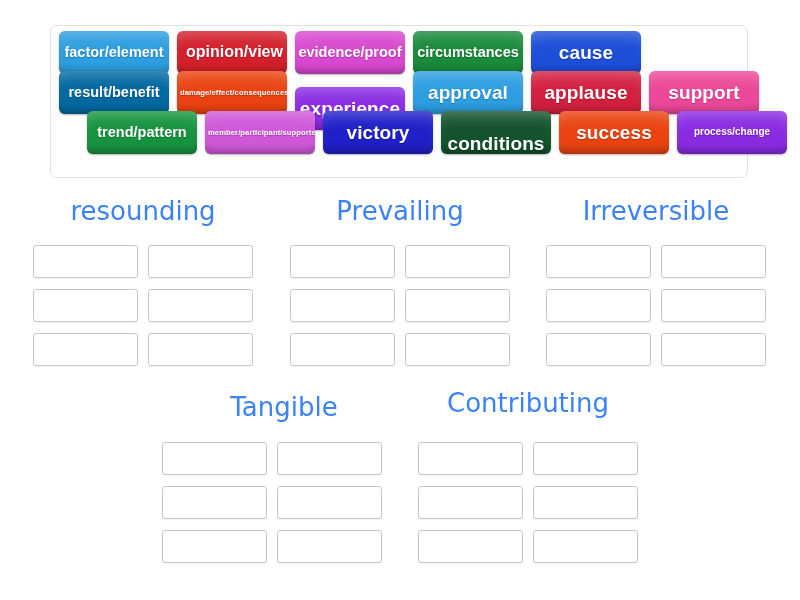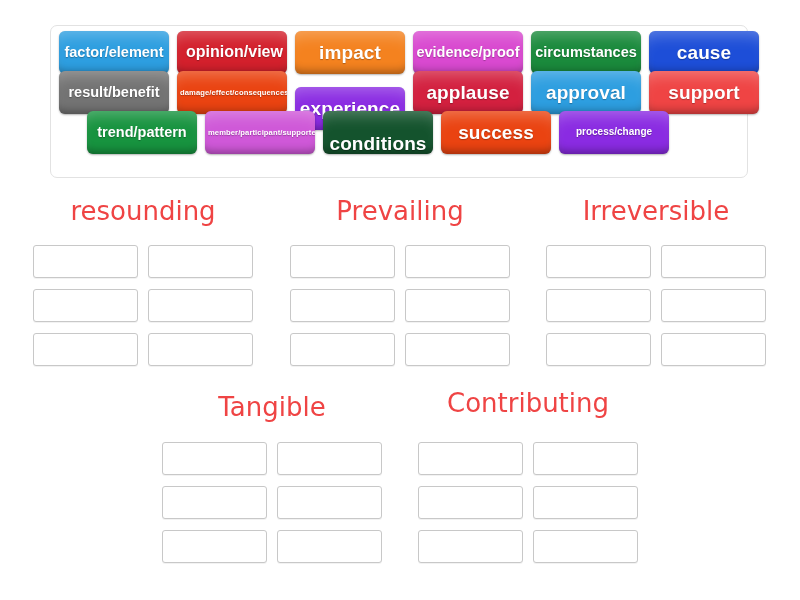--- a/index.html
+++ b/index.html
@@ -68,21 +68,21 @@
   .fs-md  { font-size: 14.5px; }
   .fs-sm  { font-size: 10px; }
   .fs-xs  { font-size: 7.6px; letter-spacing: .1px; }
 
   
   .cat-title {
     position: absolute;
     text-align: center;
     font-size: 26px;
     font-weight: normal;
-    color: #ef4444;
+    color: #3b82f6;
     font-family: "DejaVu Sans", sans-serif;
     white-space: nowrap;
   }
 
   
   .slot {
     position: absolute;
     width: 105px;
     height: 33px;
     box-sizing: border-box;
@@ -98,59 +98,59 @@
 <body>
 
 <div id="tile-tray">
     <div class="tile-row">
       <div class="tile" style="background: rgb(45, 158, 224);">
         <span class="tile-text fs-md">factor/element</span>
       </div>
       <div class="tile" style="background: rgb(211, 32, 44); padding-left: 8px;">
         <span class="tile-text fs-lg">opinion/view</span>
       </div>
-      <div class="tile" style="background: rgb(244, 130, 31);">
-        <span class="tile-text fs-xl">impact</span>
-      </div>
       <div class="tile" style="background: rgb(217, 73, 208);">
         <span class="tile-text fs-md">evidence/proof</span>
       </div>
       <div class="tile" style="background: rgb(26, 138, 60);">
         <span class="tile-text fs-md">circumstances</span>
       </div>
       <div class="tile" style="background: #1d4ed8;">
         <span class="tile-text fs-xl">cause</span>
       </div>
     </div>
     <div class="tile-row">
-      <div class="tile" style="background: #737373;">
+      <div class="tile" style="background: #0369a1;">
         <span class="tile-text fs-md">result/benefit</span>
       </div>
       <div class="tile" style="background: rgb(234, 67, 17);">
         <span class="tile-text fs-xs">damage/effect/consequences</span>
       </div>
       <div class="tile" style="background: rgb(138, 43, 226); margin-top: 16px;">
         <span class="tile-text fs-xl">experience</span>
       </div>
+      <div class="tile" style="background: rgb(45, 158, 224);">
+        <span class="tile-text fs-xl">approval</span>
+      </div>
       <div class="tile" style="background: rgb(211, 32, 63);">
         <span class="tile-text fs-xl">applause</span>
       </div>
-      <div class="tile" style="background: rgb(45, 158, 224);">
-        <span class="tile-text fs-xl">approval</span>
-      </div>
-      <div class="tile" style="background: #ef4444;">
+      <div class="tile" style="background: #ec4899;">
         <span class="tile-text fs-xl">support</span>
       </div>
     </div>
     <div class="tile-row">
       <div class="tile" style="background: rgb(23, 147, 63); margin-left: 32px;">
         <span class="tile-text fs-md">trend/pattern</span>
       </div>
       <div class="tile" style="background: rgb(207, 88, 216);">
         <span class="tile-text fs-xs">member/participant/supporter</span>
+      </div>
+      <div class="tile" style="background: rgb(32, 32, 200);">
+        <span class="tile-text fs-xl">victory</span>
       </div>
       <div class="tile" style="background: #14532d; align-items: flex-end;">
         <span class="tile-text fs-xl">conditions</span>
       </div>
       <div class="tile" style="background: rgb(234, 67, 17);">
         <span class="tile-text fs-xl">success</span>
       </div>
       <div class="tile" style="background: rgb(138, 43, 226);">
         <span class="tile-text fs-sm">process/change</span>
       </div>
@@ -179,21 +179,21 @@
     <div class="group">
       <div class="cat-title" style="left: 546px; top: 196px; width: 220px;">Irreversible</div>
       <div class="slot" style="left: 546px; top: 245px;"></div>
       <div class="slot" style="left: 661px; top: 245px;"></div>
       <div class="slot" style="left: 546px; top: 289px;"></div>
       <div class="slot" style="left: 661px; top: 289px;"></div>
       <div class="slot" style="left: 546px; top: 333px;"></div>
       <div class="slot" style="left: 661px; top: 333px;"></div>
     </div>
     <div class="group">
-      <div class="cat-title" style="left: 162px; top: 392px; width: 220px;">Tangible</div>
+      <div class="cat-title" style="left: 174px; top: 392px; width: 220px;">Tangible</div>
       <div class="slot" style="left: 162px; top: 442px;"></div>
       <div class="slot" style="left: 277px; top: 442px;"></div>
       <div class="slot" style="left: 162px; top: 486px;"></div>
       <div class="slot" style="left: 277px; top: 486px;"></div>
       <div class="slot" style="left: 162px; top: 530px;"></div>
       <div class="slot" style="left: 277px; top: 530px;"></div>
     </div>
     <div class="group">
       <div class="cat-title" style="left: 418px; top: 388px; width: 220px;">Contributing</div>
       <div class="slot" style="left: 418px; top: 442px;"></div>

